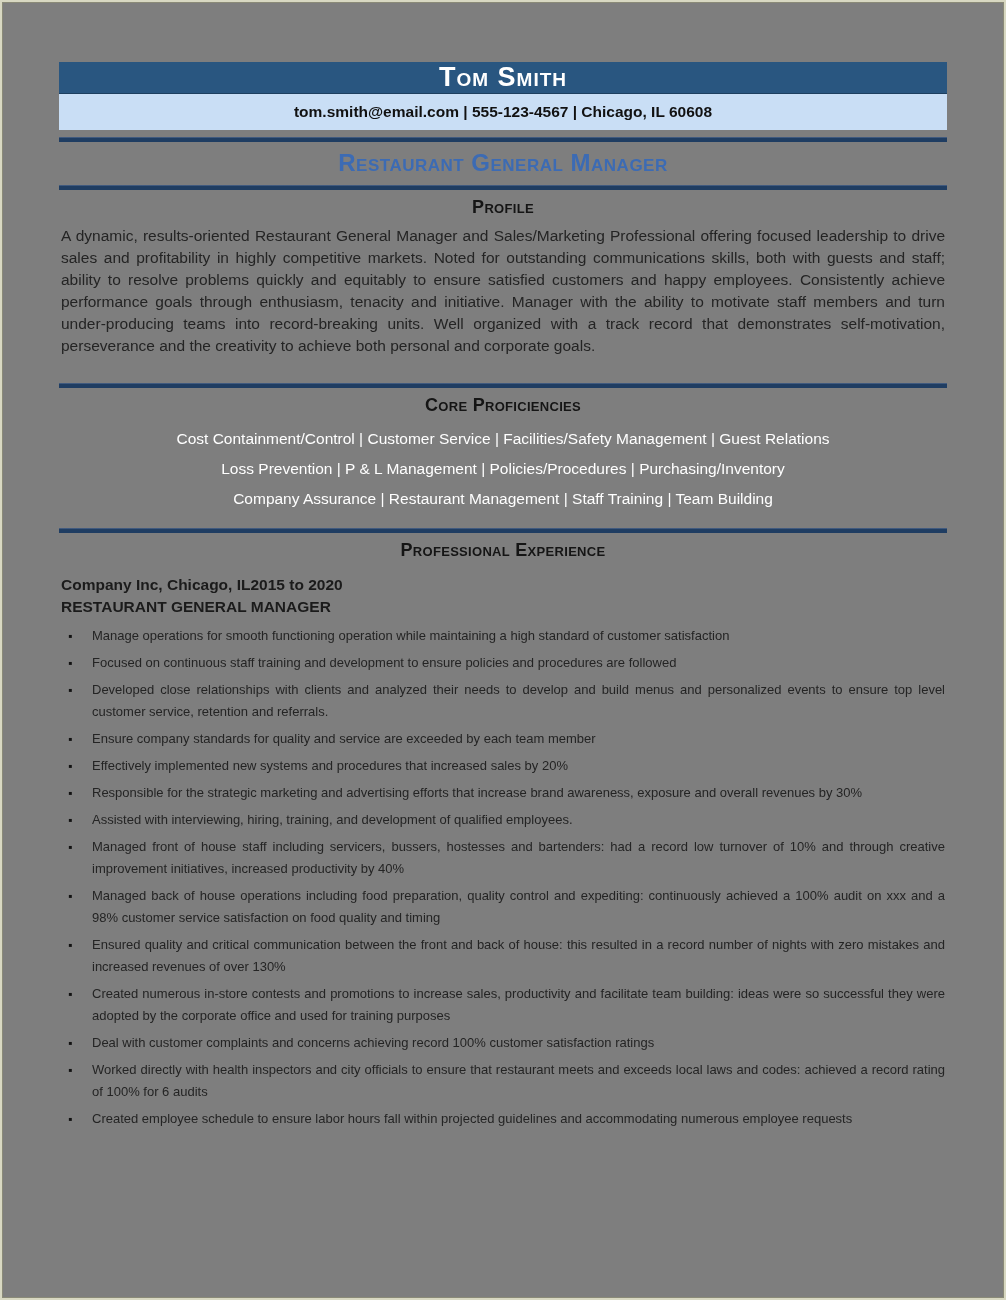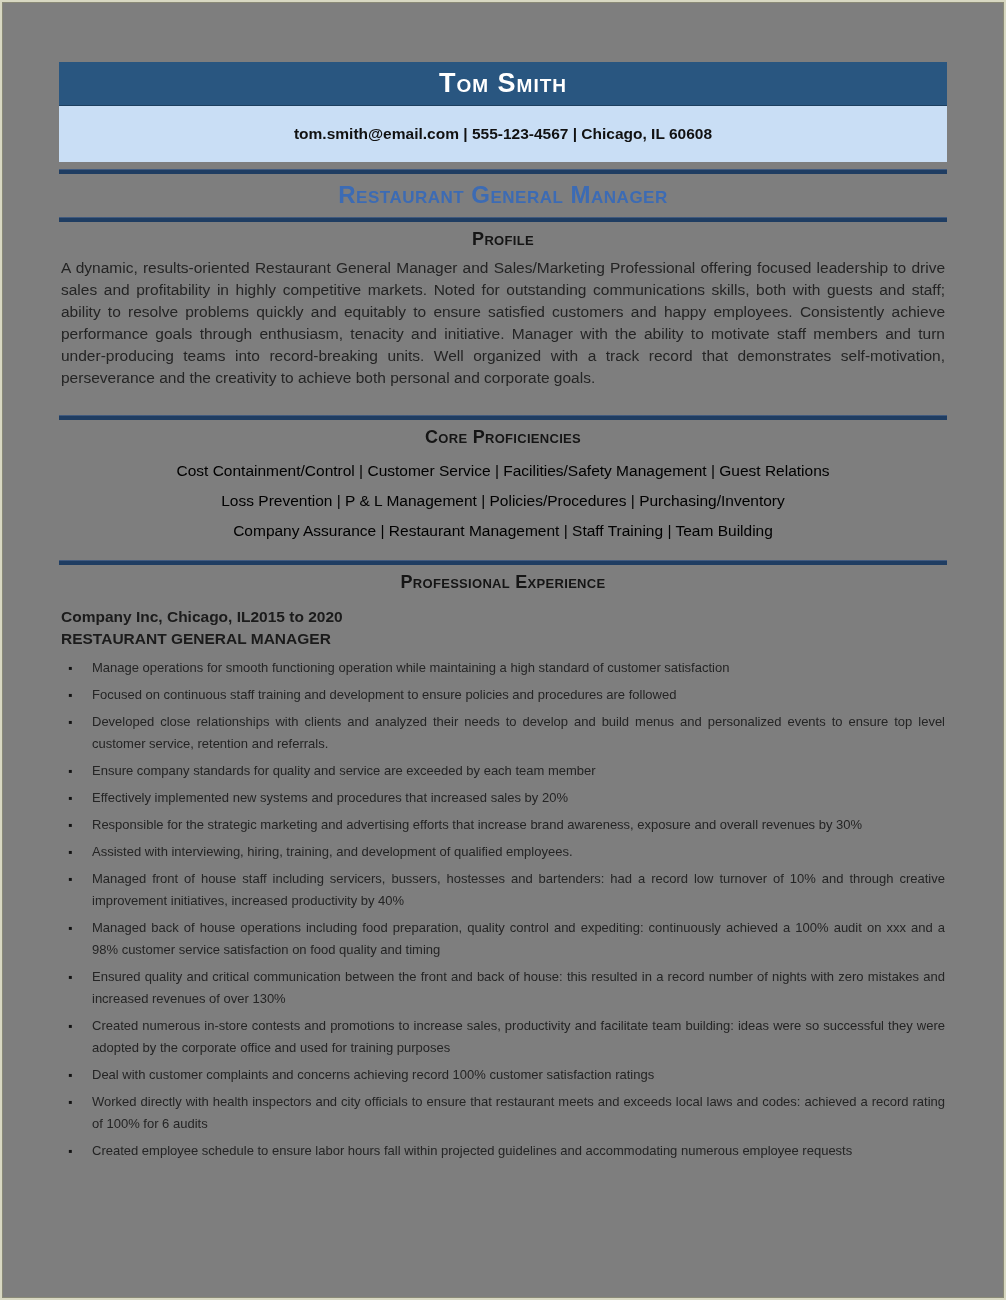--- a/index.html
+++ b/index.html
@@ -14,34 +14,34 @@
     position:absolute; inset:0;
     border:2px solid #d8d8c2;
     box-shadow:inset 0 0 0 1px #8a8a78;
     pointer-events:none;
   }
   .page {
     padding:62px 59px 0 59px;
   }
   
   .name-bar {
-    height:44px;
+    height:32px;
     background:#295680;
     border-bottom:1px solid #1d3f5f;
     display:flex; align-items:center; justify-content:center;
   }
   .name-bar .name {
     font-variant:small-caps;
     font-weight:bold;
     font-size:27px;
     letter-spacing:1px;
     color:#ffffff;
   }
   .contact-bar {
-    height:56px;
+    height:36px;
     background:#c9def5;
     display:flex; align-items:center; justify-content:center;
   }
   .contact-bar .contact {
     font-weight:bold;
     font-size:15.5px;
     color:#111;
   }
   
   .divider {
@@ -76,21 +76,21 @@
     text-align:justify;
     color:#242424;
     padding:5px 2px 26px 2px;
   }
   
   .prof-rows { padding:6px 0 14px 0; }
   .prof-row {
     text-align:center;
     font-size:15.5px;
     line-height:30px;
-    color:#000000;
+    color:#ffffff;
   }
   
   .exp-block { padding-top:11px; }
   .company-row {
     display:flex; align-items:baseline;
     font-weight:bold; font-size:15.5px; line-height:22px; color:#1b1b1b;
     padding:0 2px;
   }
   .role-row {
     font-weight:bold; font-size:15.5px; line-height:22px; color:#1b1b1b;

